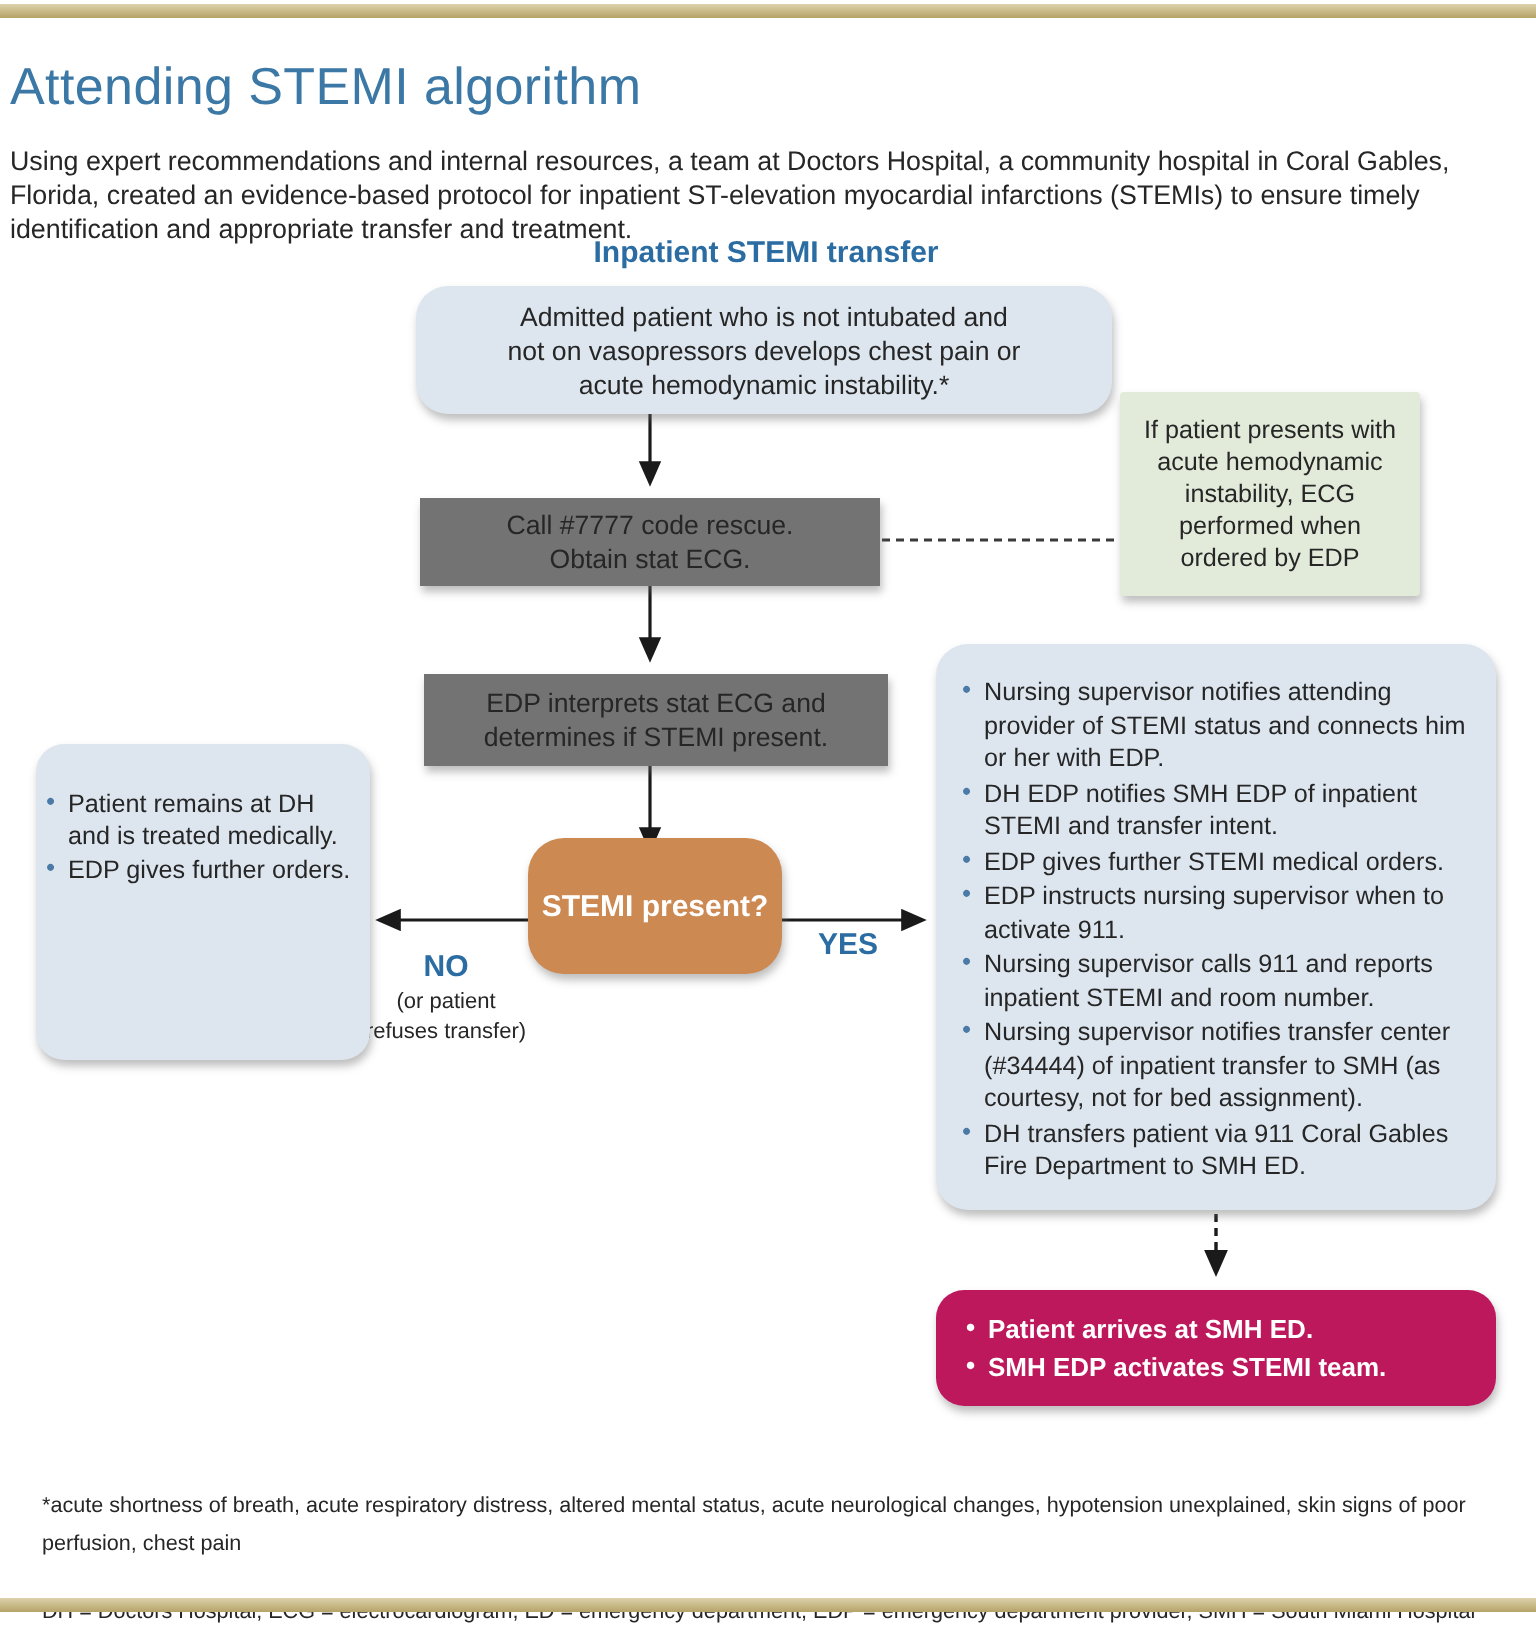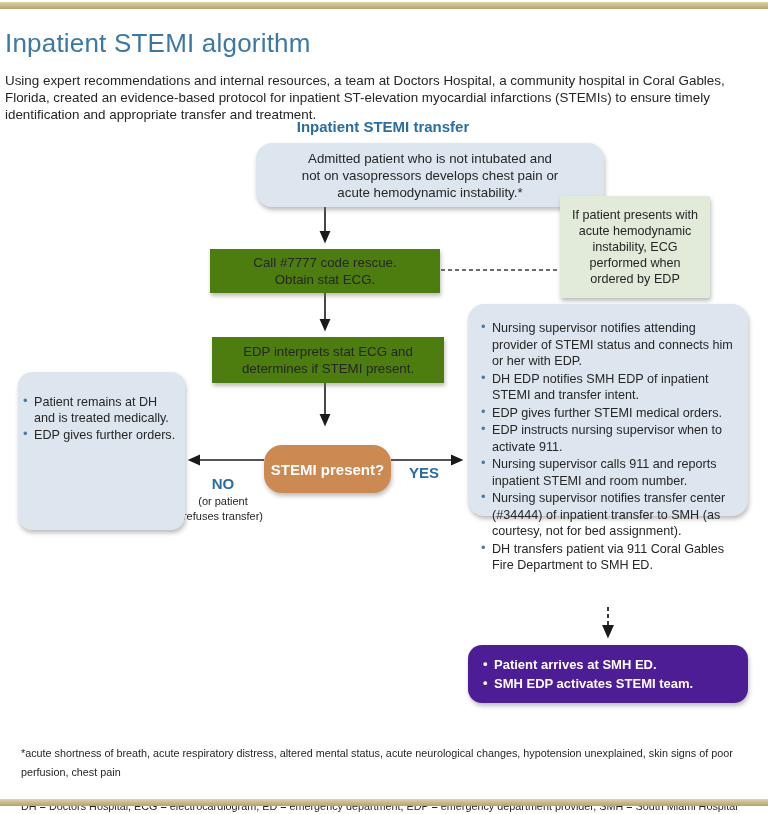--- a/index.html
+++ b/index.html
@@ -14,37 +14,37 @@
   .doc-title{position:absolute;left:5px;top:11px;font-size:26px;letter-spacing:.2px;
     color:#3c78a6;font-weight:normal;}
   .intro{position:absolute;left:5px;top:54px;width:757px;font-size:13.4px;
     line-height:17px;color:#262626;margin-top:18px;}
   .flow-heading{position:absolute;left:233px;top:118px;width:300px;text-align:center;
     font-size:15px;font-weight:bold;color:#2b6da3;}
   .fbox{position:absolute;box-sizing:border-box;display:flex;align-items:center;
     justify-content:center;text-align:center;white-space:pre-line;color:#262626;}
   .shadow{box-shadow:1px 3px 4px rgba(110,110,110,.45);}
   .blue-round{background:#dde6ef;border-radius:16px;}
-  .lavender{background:#4d7c0f;}
+  .lavender{background:#737373;}
   .green{background:#e2ead9;border-radius:2px;}
   .orange{background:#cd8952;color:#ffffff;font-weight:bold;}
-  .box-admitted{left:208px;top:143px;width:348px;height:64px;font-size:13.3px;line-height:17px;margin-left:48px;}
+  .box-admitted{left:208px;top:143px;width:348px;height:64px;font-size:13.3px;line-height:17px;}
   .box-ecgnote{left:560px;top:196px;width:150px;height:102px;font-size:12.6px;
     line-height:16px;padding:6px;}
   .box-call{left:210px;top:249px;width:230px;height:44px;font-size:13.3px;line-height:17px;}
   .box-interpret{left:212px;top:337px;width:232px;height:46px;font-size:13.3px;line-height:17px;}
-  .box-decision{left:264px;top:445px;width:127px;height:48px;border-radius:18px;
+  .box-decision{left:264px;top:419px;width:127px;height:68px;border-radius:18px;
     font-size:15px;}
   .listbox{position:absolute;box-sizing:border-box;background:#dde6ef;color:#262626;}
   .box-left{left:18px;top:372px;width:167px;height:158px;border-radius:14px;
     padding:22px 4px 0 4px;font-size:12.6px;line-height:16px;}
-  .box-right{left:468px;top:304px;width:280px;height:212px;border-radius:16px;
+  .box-right{left:468px;top:322px;width:280px;height:283px;border-radius:16px;
     padding:16px 4px 0 12px;font-size:12.6px;line-height:16.5px;}
   .box-outcome{left:468px;top:645px;width:280px;height:58px;border-radius:14px;
-    background:#4c1d95;color:#fff;font-weight:bold;padding:11px 6px 0 14px;
+    background:#be185d;color:#fff;font-weight:bold;padding:11px 6px 0 14px;
     font-size:13px;line-height:17.5px;}
   ul.blist{margin:0;padding:0 0 0 12px;list-style:none;}
   ul.blist li{position:relative;margin:0 0 1px 0;}
   ul.blist li::before{content:"\2022";position:absolute;left:-11px;top:-1px;
     color:#4a7aa5;font-size:13px;}
   .box-outcome ul.blist li::before{color:#ffffff;}
   .branch-label{position:absolute;text-align:center;color:#2b6da3;font-weight:bold;
     font-size:15px;}
   .no-wrap{position:absolute;left:181px;top:464px;width:84px;text-align:center;margin-top:12px;}
   .no-wrap .lbl{color:#2b6da3;font-weight:bold;font-size:15px;line-height:16px;}
@@ -55,21 +55,21 @@
     line-height:18.5px;color:#262626;}
   .footnotes p{margin:16px;}
 </style>
 </head>
 <body>
 
 <div class="page">
 
   <div class="bar top"></div>
 
-  <h1 class="doc-title">Inpatient STEMI algorithm</h1>
+  <h1 class="doc-title">Attending STEMI algorithm</h1>
 
   <p class="intro">Using expert recommendations and internal resources, a team at Doctors Hospital, a community hospital in Coral Gables, Florida, created an evidence-based protocol for inpatient ST-elevation myocardial infarctions (STEMIs) to ensure timely identification and appropriate transfer and treatment.</p>
 
   <div class="flow-heading">Inpatient STEMI transfer</div>
 
   <svg class="connectors" viewBox="0 0 768 814" xmlns="http://www.w3.org/2000/svg">
     <defs>
       <marker id="ah" markerWidth="9" markerHeight="8" refX="6.5" refY="3.5" orient="auto">
         <path d="M0,0 L8,3.5 L0,7 z" fill="#1a1a1a"></path>
       </marker>

